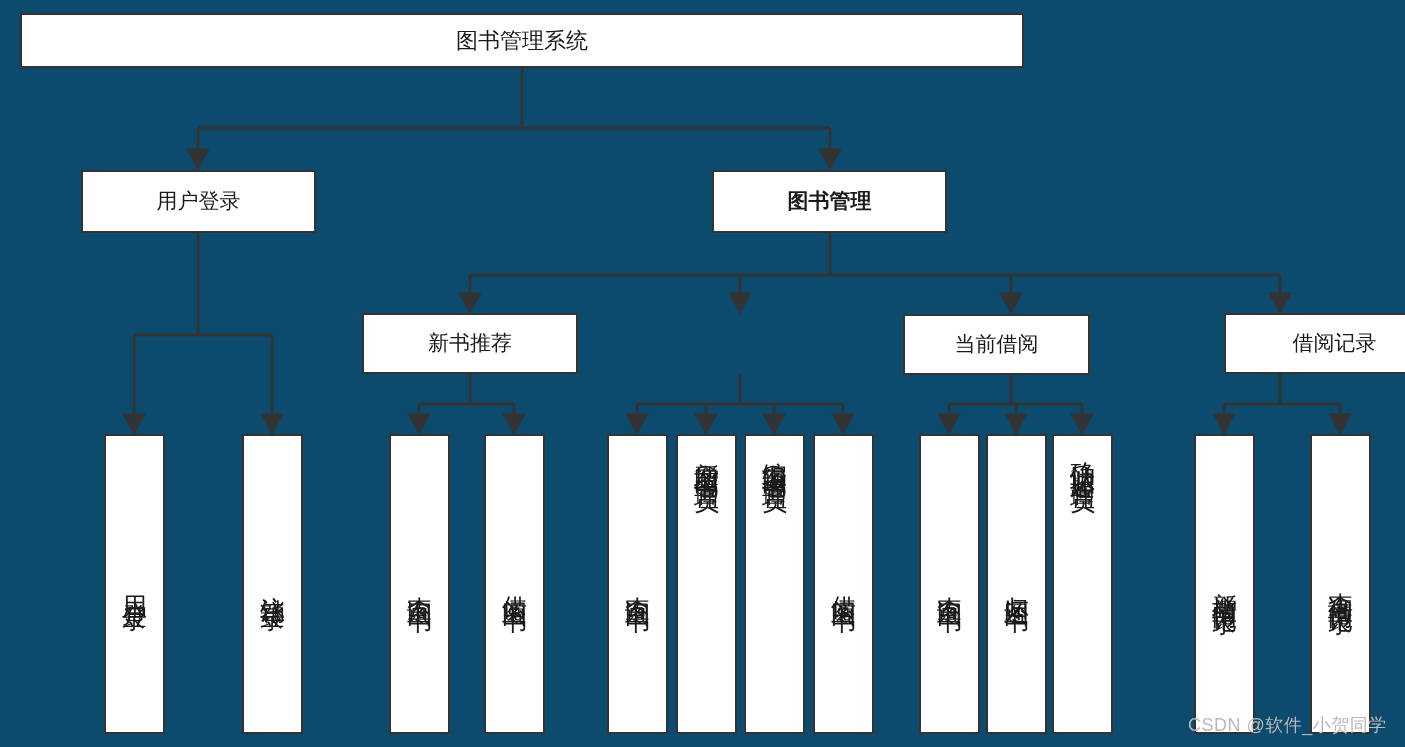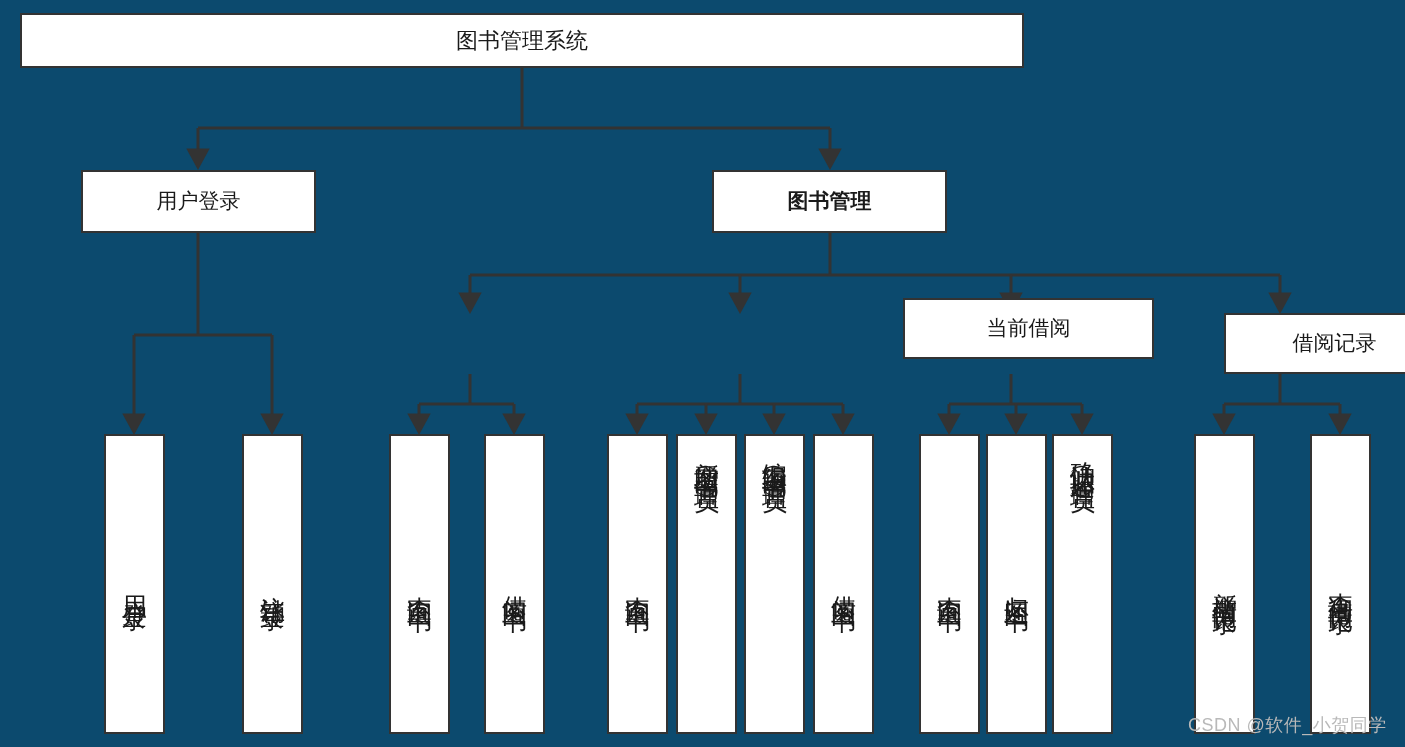--- a/index.html
+++ b/index.html
@@ -136,21 +136,24 @@
     <span class="node-label">图书管理系统</span>
   </div>
 
   <div class="node horiz" style="left:81px; top:170px; width:235px; height:63px;">
     <span class="node-label">用户登录</span>
   </div>
   <div class="node horiz" style="left:712px; top:170px; width:235px; height:63px;font-weight:bold;">
     <span class="node-label">图书管理</span>
   </div>
 
-  <div class="node horiz" style="left:903px; top:298px; width:251px; height:61px;">
+  <div class="node horiz" style="left:362px; top:313px; width:216px; height:61px;">
+    <span class="node-label">新书推荐</span>
+  </div>
+  <div class="node horiz" style="left:903px; top:314px; width:187px; height:61px;">
     <span class="node-label">当前借阅</span>
   </div>
   <div class="node horiz" style="left:1224px; top:313px; width:221px; height:61px;">
     <span class="node-label">借阅记录</span>
   </div>
 
   <div class="node vert centered" style="left:104px; top:434px; width:61px; height:300px;">
     <span class="node-label">用户登录</span>
   </div>
   <div class="node vert centered" style="left:242px; top:434px; width:61px; height:300px;">

